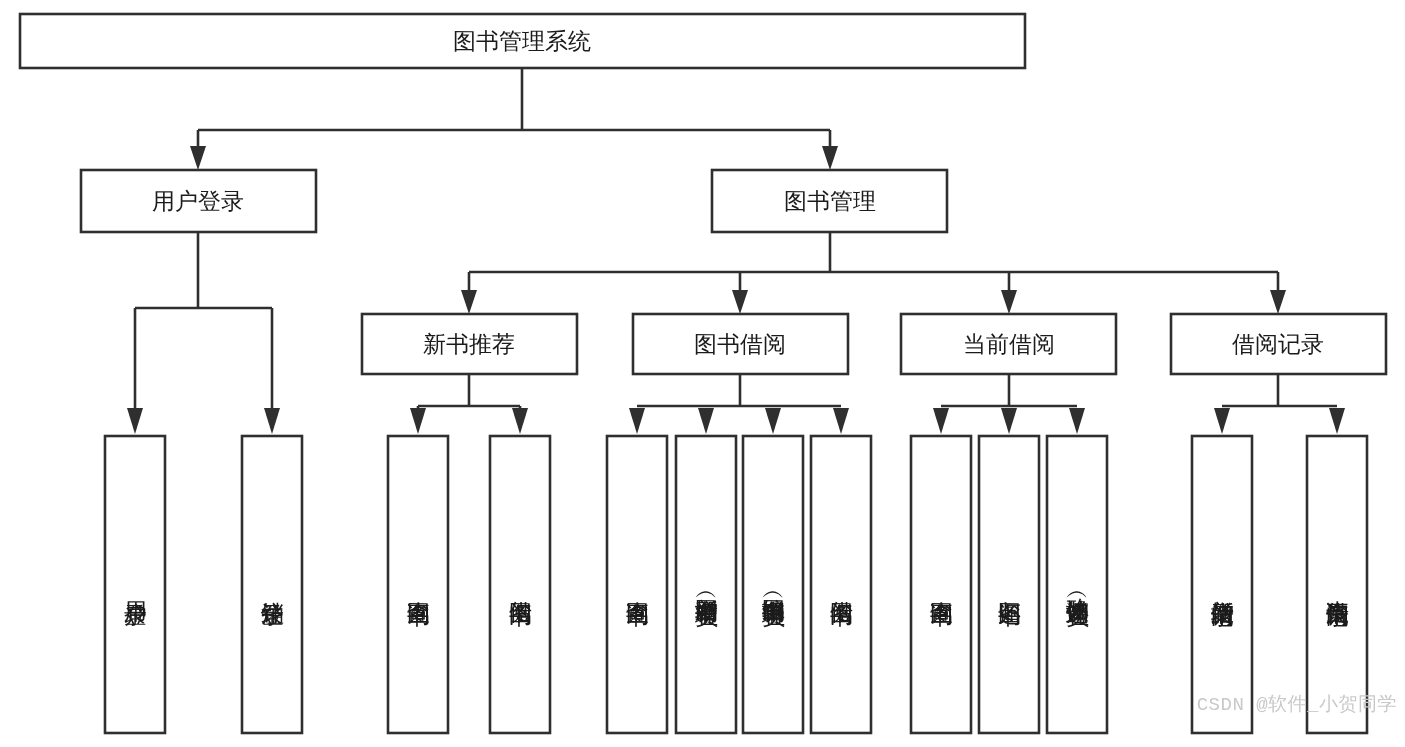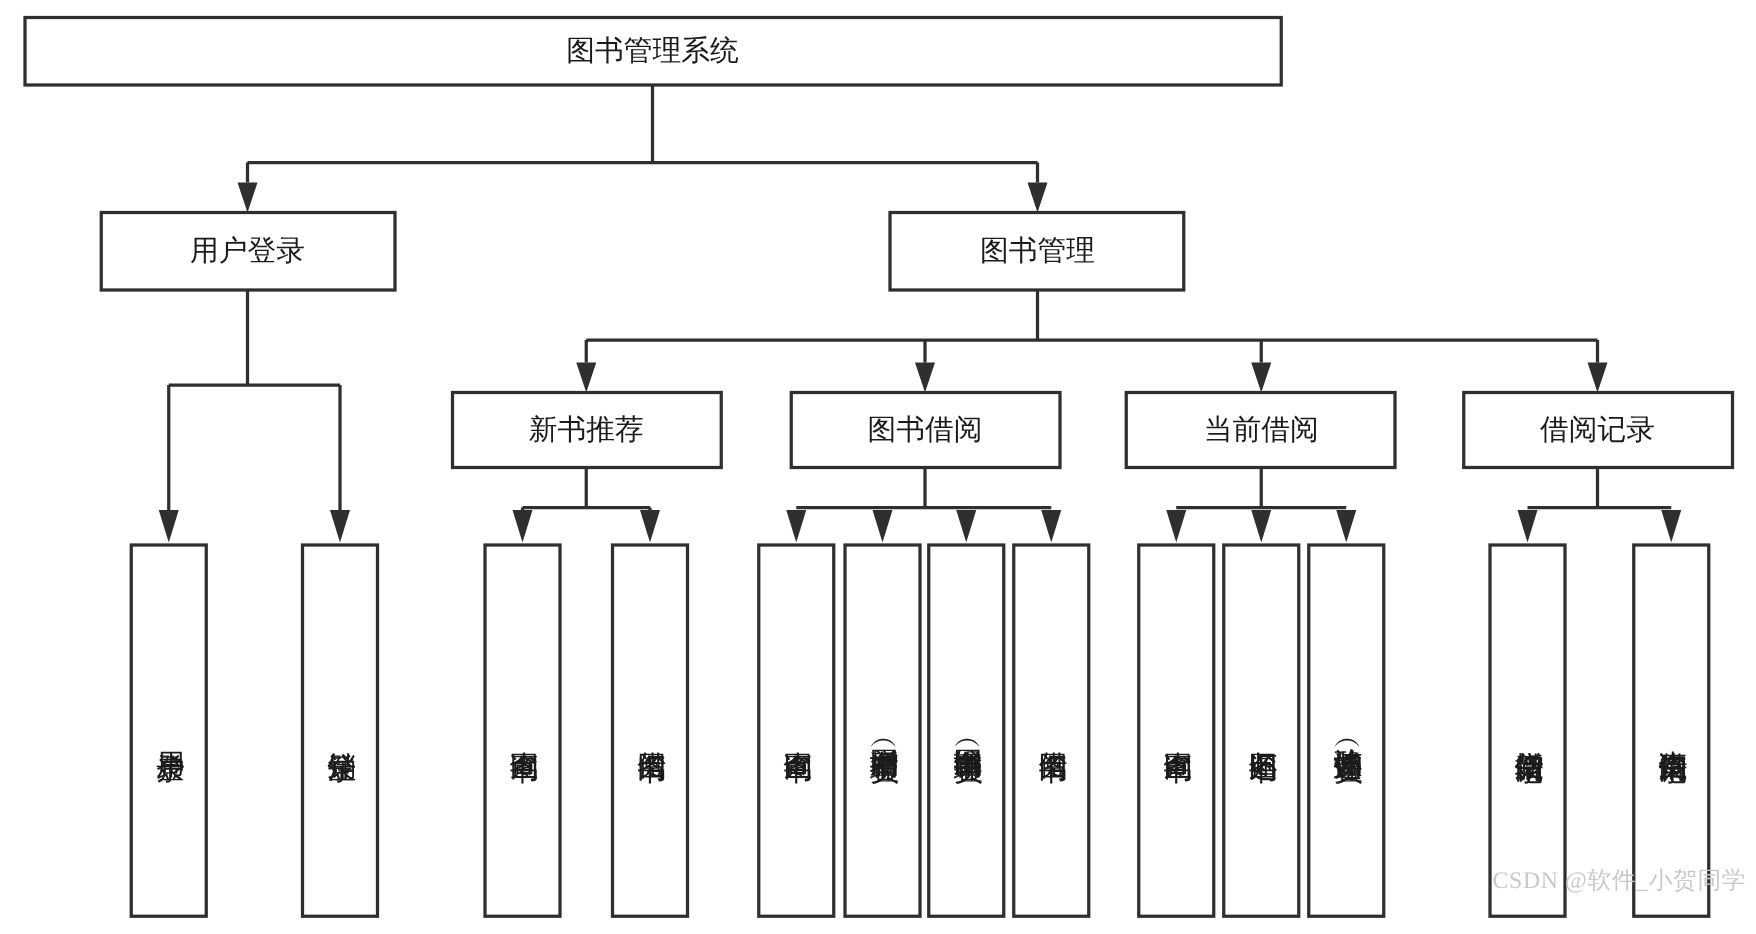--- a/index.html
+++ b/index.html
@@ -62,21 +62,21 @@
     line-height: 1.04;
     color: #1b1b1b;
     letter-spacing: 1px;
     white-space: nowrap;
     pointer-events: none;
   }
   .watermark {
     position: absolute;
     right: 8px;
     bottom: 6px;
-    font-family: Liberation Serif, serif;
+    font-family: Liberation Mono, monospace;
     font-size: 19px;
     color: #c9c9c9;
     letter-spacing: 0.5px;
     user-select: none;
   }
 </style>
 </head>
 <body>
 
 <div id="diagram-root">

